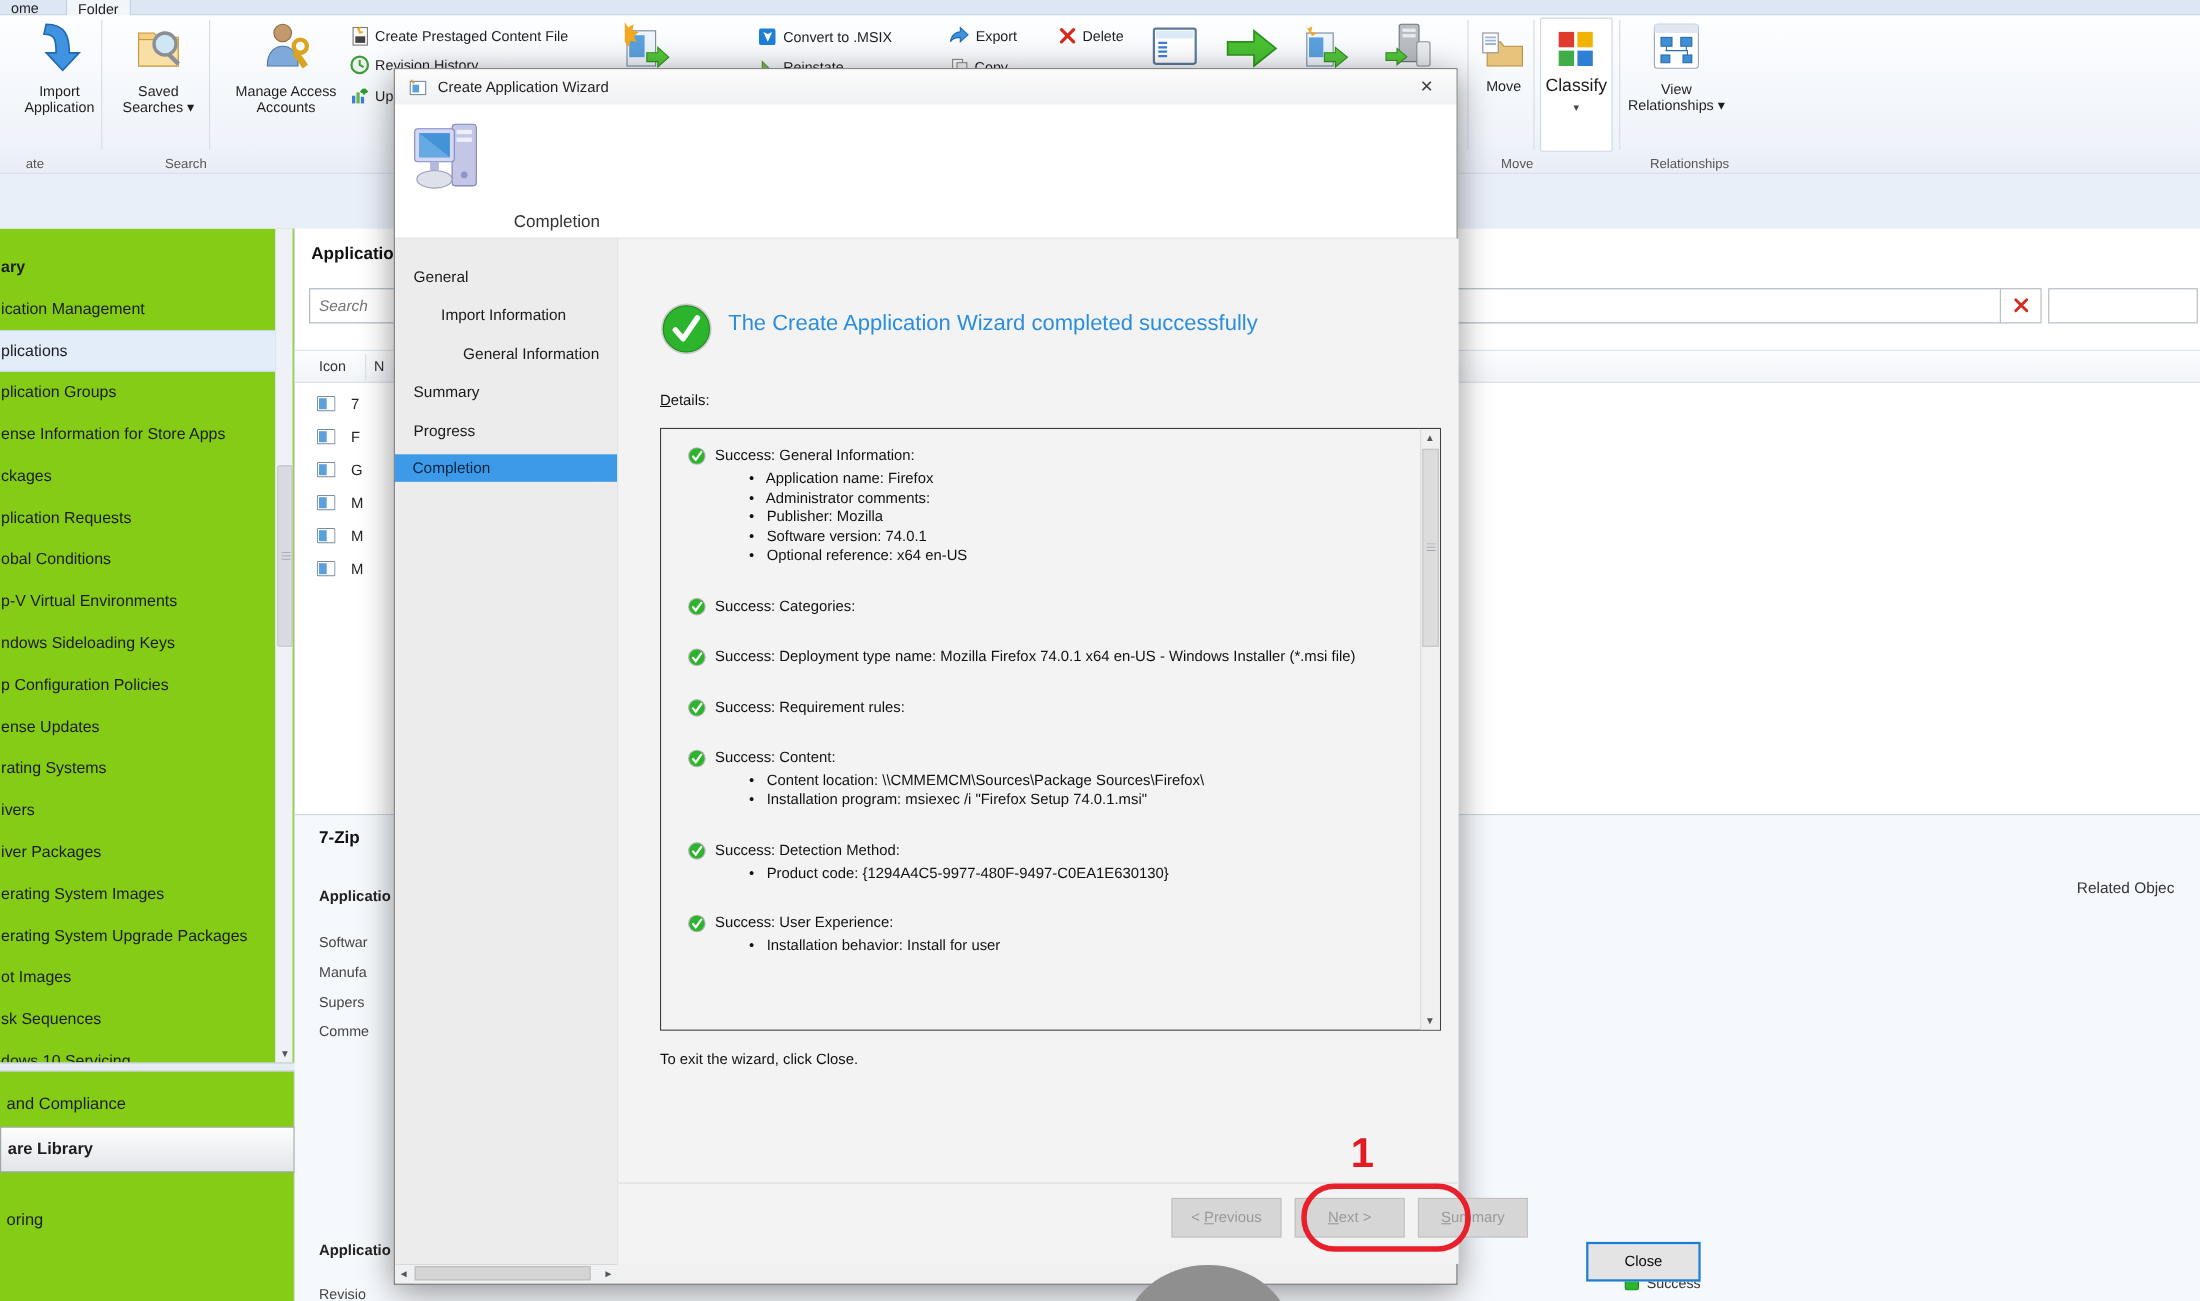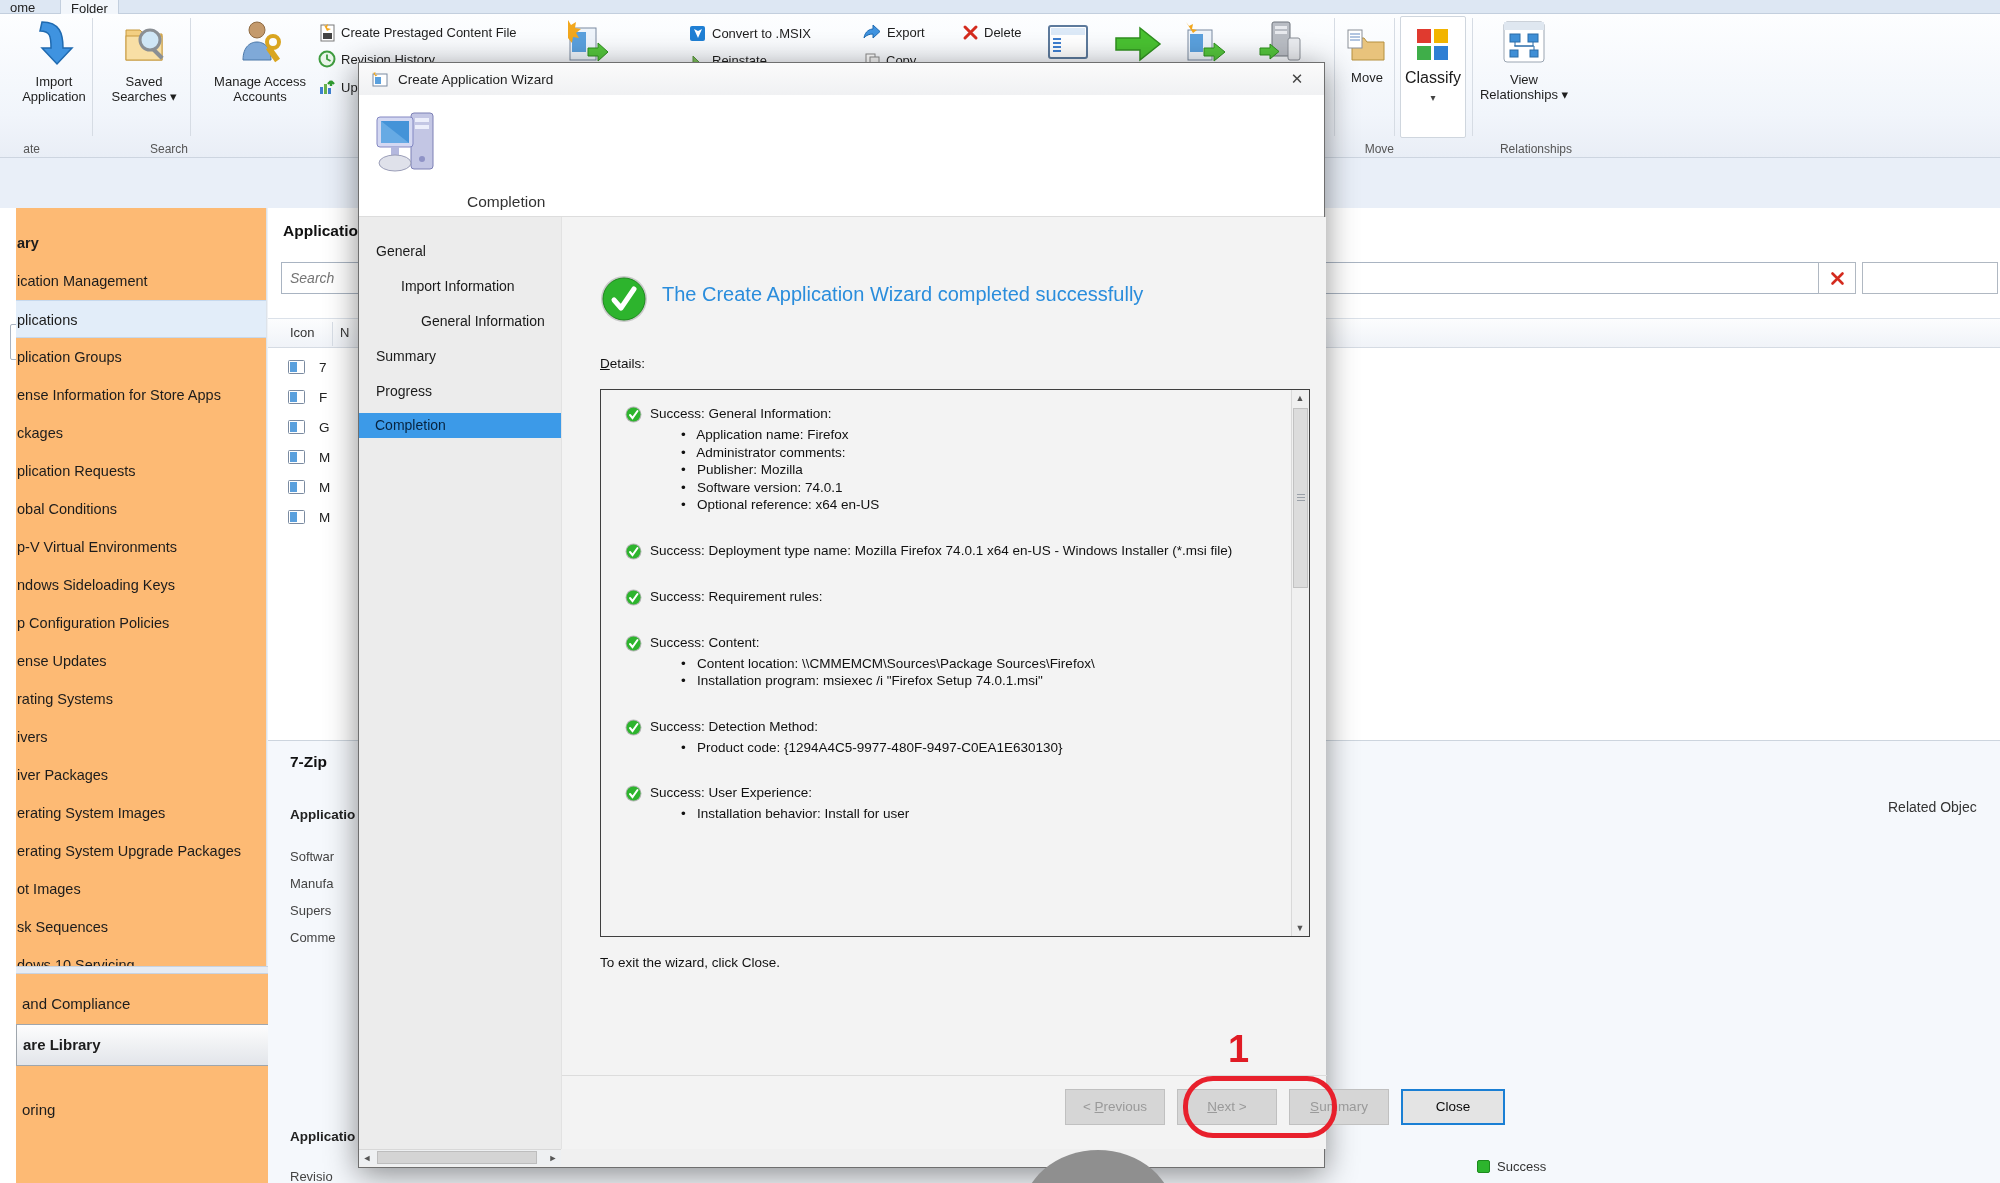--- a/index.html
+++ b/index.html
@@ -28,21 +28,21 @@
   .classifyFrame { position:absolute; left:1400px; top:2px; width:66px; height:122px; background:#fff;
      border:1px solid #cfd6de; border-radius:2px; text-align:center; }
 
   
   #crumbbar { left:0; top:158px; width:2000px; height:50px; background:#e9eff8; }
   #crumbbox { position:absolute; left:10px; top:166px; width:1978px; height:36px; background:#fff;
      border:1px solid #a9b4c2; border-radius:2px; display:flex; align-items:center; gap:14px; padding:0 10px; font-size:14.5px; color:#222; }
   .crumbsep { color:#333; font-size:10px; }
 
   
-  #sidebar { left:16px; top:208px; width:268px; height:975px; background:#fdba74; border-right:1px solid #c9d3e0; }
+  #sidebar { left:0; top:208px; width:268px; height:975px; background:#84cc16; border-right:1px solid #c9d3e0; }
   #tree { position:absolute; left:0; top:0; width:250px; height:758px; overflow:hidden; padding-top:16px; }
   .titem { height:38px; line-height:38px; font-size:14.5px; color:#1c1c1c; white-space:nowrap; padding-left:1px; }
   .titem.root { font-weight:bold; }
   .titem.sel { background:#e2edf9; border-top:1px solid #c6d9ee; border-bottom:1px solid #c6d9ee; }
   #treescroll { position:absolute; left:250px; top:0; width:16px; height:758px; background:#eef1f5; border-left:1px solid #dde3ea; }
   #treethumb { position:absolute; left:1px; top:215px; width:14px; height:165px; background:#d7dbe1; border:1px solid #bfc5cd; border-radius:2px; }
   .grip { position:absolute; left:3px; top:50%; margin-top:-4px; width:8px; height:8px;
      background:linear-gradient(#9aa0a8 1px, transparent 1px); background-size:100% 3px; }
   .scrollarrow { position:absolute; width:16px; height:16px; font-size:9px; color:#555; text-align:center; line-height:16px; }
   #splitterbar { position:absolute; left:0; top:758px; width:268px; height:8px; background:#e6ecf4; border-top:1px solid #c9d3e0; border-bottom:1px solid #c9d3e0; }
@@ -539,20 +539,32 @@
             </div>
             <div class="wbullets">
               <div class="wbul">Application name: Firefox</div>
               <div class="wbul">Administrator comments:</div>
               <div class="wbul">Publisher: Mozilla</div>
               <div class="wbul">Software version: 74.0.1</div>
               <div class="wbul">Optional reference: x64 en-US</div>
             </div>
           </div>
 
+          <div class="wsec">
+            <div class="wsec-title">
+              <span>
+                  <svg width="17" height="17" viewBox="0 0 17 17">
+                    <circle cx="8.5" cy="8.5" r="8" fill="#b5b5b5"></circle>
+                    <circle cx="8.5" cy="8.5" r="7" fill="#2db42d"></circle>
+                    <path d="M5 9 l2.5 3 L12.5 5" stroke="#fff" stroke-width="2" fill="none" stroke-linecap="round"></path>
+                  </svg>
+                </span>
+              <span>Success: Categories:</span>
+            </div>
+          </div>
 
           <div class="wsec">
             <div class="wsec-title">
               <span>
                   <svg width="17" height="17" viewBox="0 0 17 17">
                     <circle cx="8.5" cy="8.5" r="8" fill="#b5b5b5"></circle>
                     <circle cx="8.5" cy="8.5" r="7" fill="#2db42d"></circle>
                     <path d="M5 9 l2.5 3 L12.5 5" stroke="#fff" stroke-width="2" fill="none" stroke-linecap="round"></path>
                   </svg>
                 </span>
@@ -631,21 +643,21 @@
           <div class="scrollarrow" style="left:0; bottom:0;">▼</div>
         </div>
       </div>
 
       <div id="wizExit">To exit the wizard, click Close.</div>
       <div id="wizDivider"></div>
 
       <div class="wbtn" style="left:503px;"><span>&lt; </span><span class="mn">P</span><span>revious</span></div>
       <div class="wbtn" style="left:615px;"><span class="mn">N</span><span>ext &gt;</span></div>
       <div class="wbtn" style="left:727px;"><span class="mn">S</span><span>ummary</span></div>
-      <div class="wbtn close" style="left:839px;">Close</div>
+      <div class="wbtn close" style="left:880px;margin-top:40px;">Close</div>
     </div>
 
     <div id="wizHScroll">
       <div class="scrollarrow" style="left:0; top:0;">◄</div>
       <div id="wizHThumb"></div>
       <div class="scrollarrow" style="right:0; top:0;">►</div>
     </div>
   </div>
 
   <div id="annotNum" class="abs">1</div>

